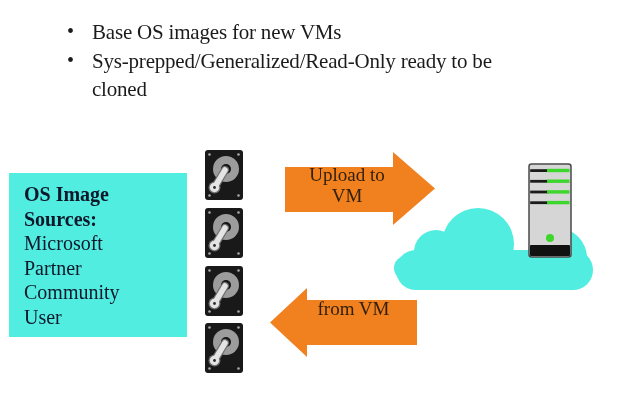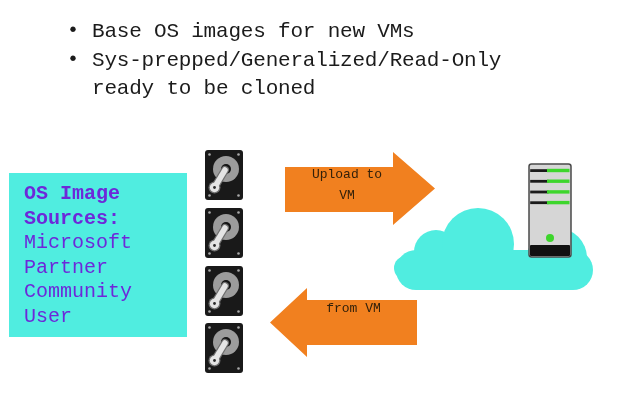--- a/index.html
+++ b/index.html
@@ -1,39 +1,39 @@
 <!DOCTYPE html>
 <html><head>
 <meta charset="utf-8">
 <style>
   html,body { margin:0; padding:0; background:#ffffff; }
   .canvas {
     position:relative; width:624px; height:416px; background:#ffffff;
-    overflow:hidden; font-family:Liberation Mono, monospace; color:#1b1b1b;
+    overflow:hidden; font-family:Liberation Serif, serif; color:#1b1b1b;
   }
   
   .bullets { position:absolute; left:64px; top:18px; width:452px;
              list-style:none; margin:0; padding:0; }
   .bullets li { position:relative; padding-left:28px; font-size:21px;
                 line-height:28.5px; letter-spacing:-0.2px; color:#1b1b1b; }
   .bullets li::before { content:"\2022"; position:absolute; left:3px; top:-1px;
                         font-size:20px; color:#1b1b1b; }
   
   .sources-box { position:absolute; left:9px; top:173px; width:178px; height:164px;
                  background:#50EDE0; box-sizing:border-box; padding:9px 4px 0 15px; }
-  .sources-box .line { font-size:20px; line-height:24.6px; color:#6d28d9; }
+  .sources-box .line { font-size:20px; line-height:24.6px; color:#0f172a; }
   .sources-box .bold { font-weight:bold; }
   
   .disk { position:absolute; left:205px; width:38px; height:50px; }
   .disk1 { top:150px; } .disk2 { top:208px; } .disk3 { top:266px; } .disk4 { top:323px; }
   
   .arrow-svg { position:absolute; display:block; }
   .upload-arrow { left:285px; top:152px; }
   .capture-arrow { left:270px; top:288px; }
-  .arrow-label { position:absolute; text-align:center; font-size:13px;
+  .arrow-label { position:absolute; text-align:center; font-size:19px;
                  line-height:21px; color:#33200a; }
   .upload-label { left:292px; top:164px; width:110px; }
   .capture-label { left:301px; top:298px; width:105px; }
   
   .cloud-svg { position:absolute; left:390px; top:200px; }
   .server-svg { position:absolute; left:528px; top:163px; }
 </style>
 </head>
 <body>
 

